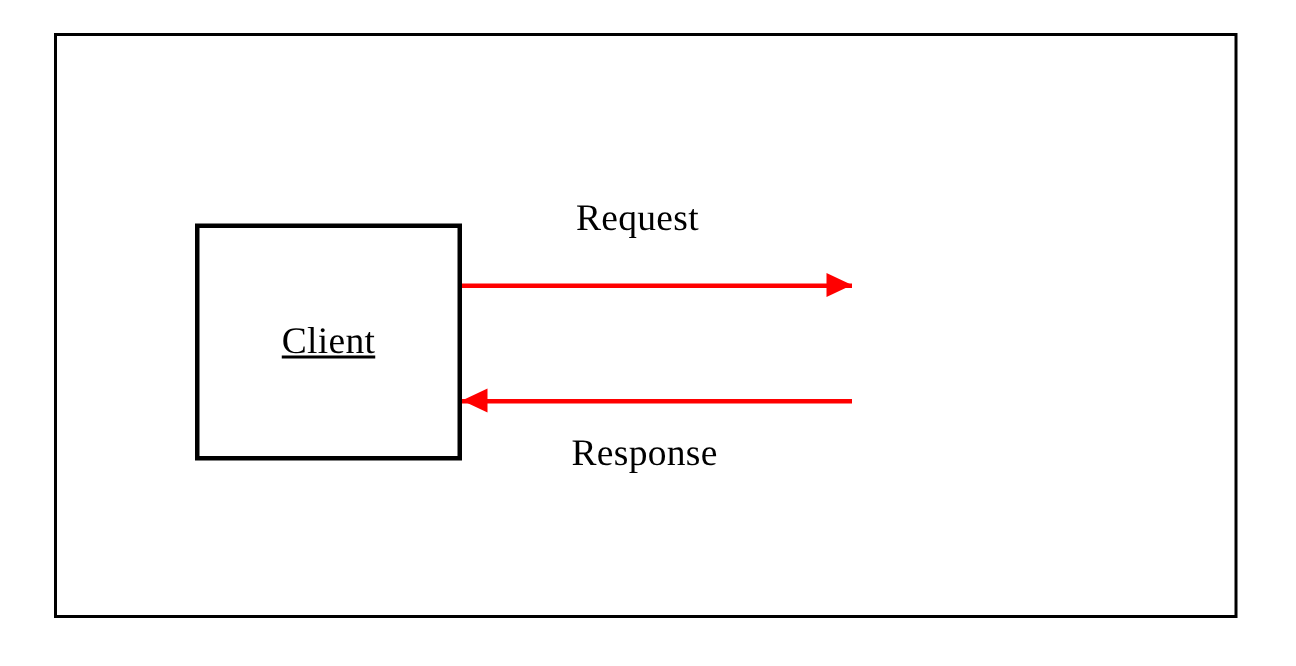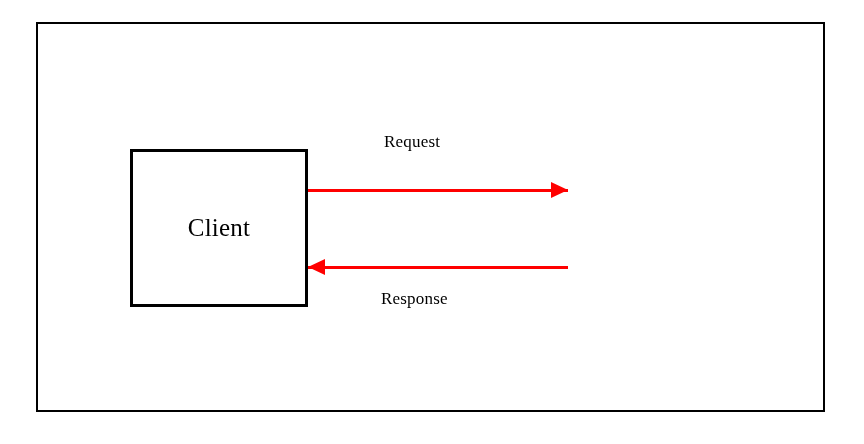--- a/index.html
+++ b/index.html
@@ -52,20 +52,21 @@
     white-space: pre-line;
     letter-spacing: 0.2px;
   }
 
   #client-node {
     left: 128px;
     top: 147px;
     width: 178px;
     height: 158px;
     border-width: 3px;
+    text-decoration: underline;
   }
 
   #web-server-node {
     left: 565px;
     top: 80px;
     width: 207px;
     height: 286px;
     border-width: 4px;
   }
 
@@ -106,21 +107,21 @@
   }
   #response-arrowhead {
     left: 306px;
     top: 257px;
   }
 
   
   .edge-label {
     position: absolute;
     font-family: "Liberation Serif", "DejaVu Serif", serif;
-    font-size: 17px;
+    font-size: 25px;
     color: #000000;
     white-space: nowrap;
     letter-spacing: 0.2px;
   }
   #request-label {
     left: 382px;
     top: 130px;
   }
   #response-label {
     left: 379px;

